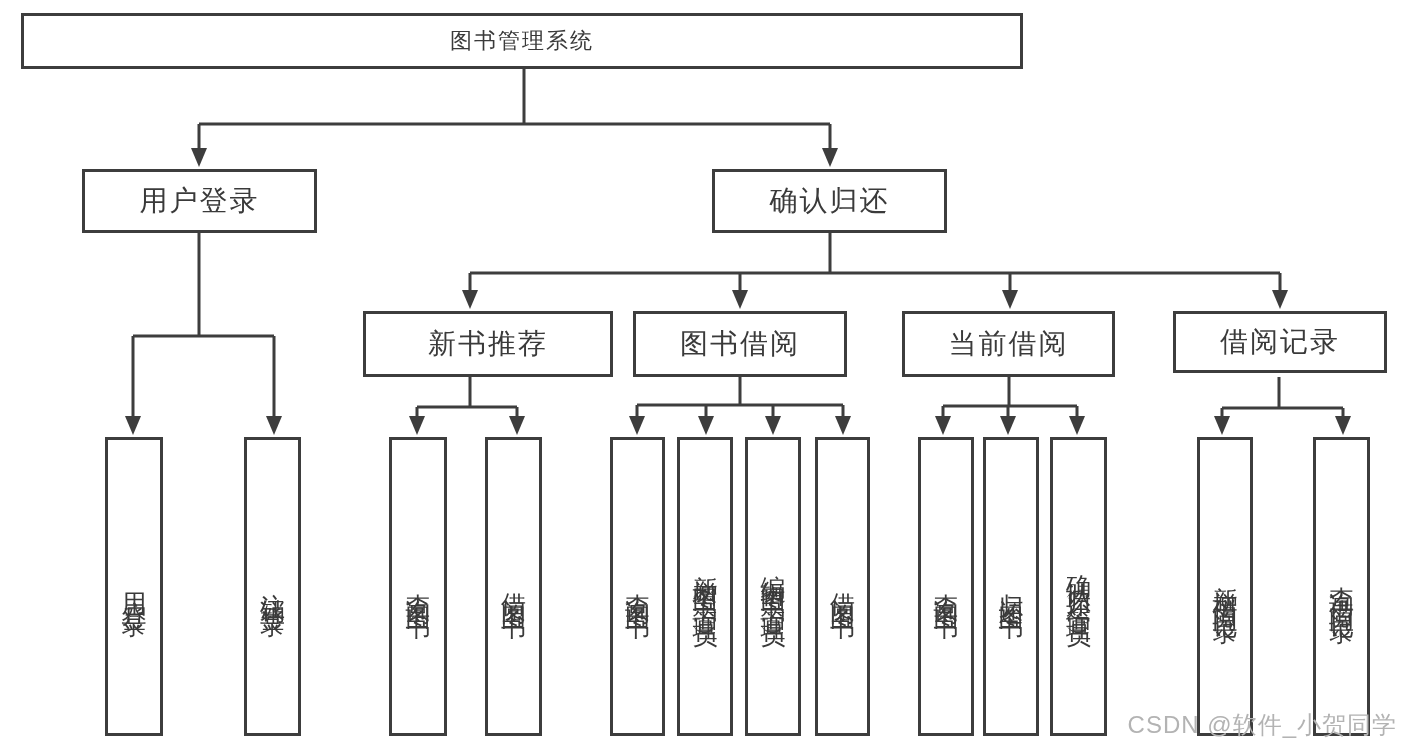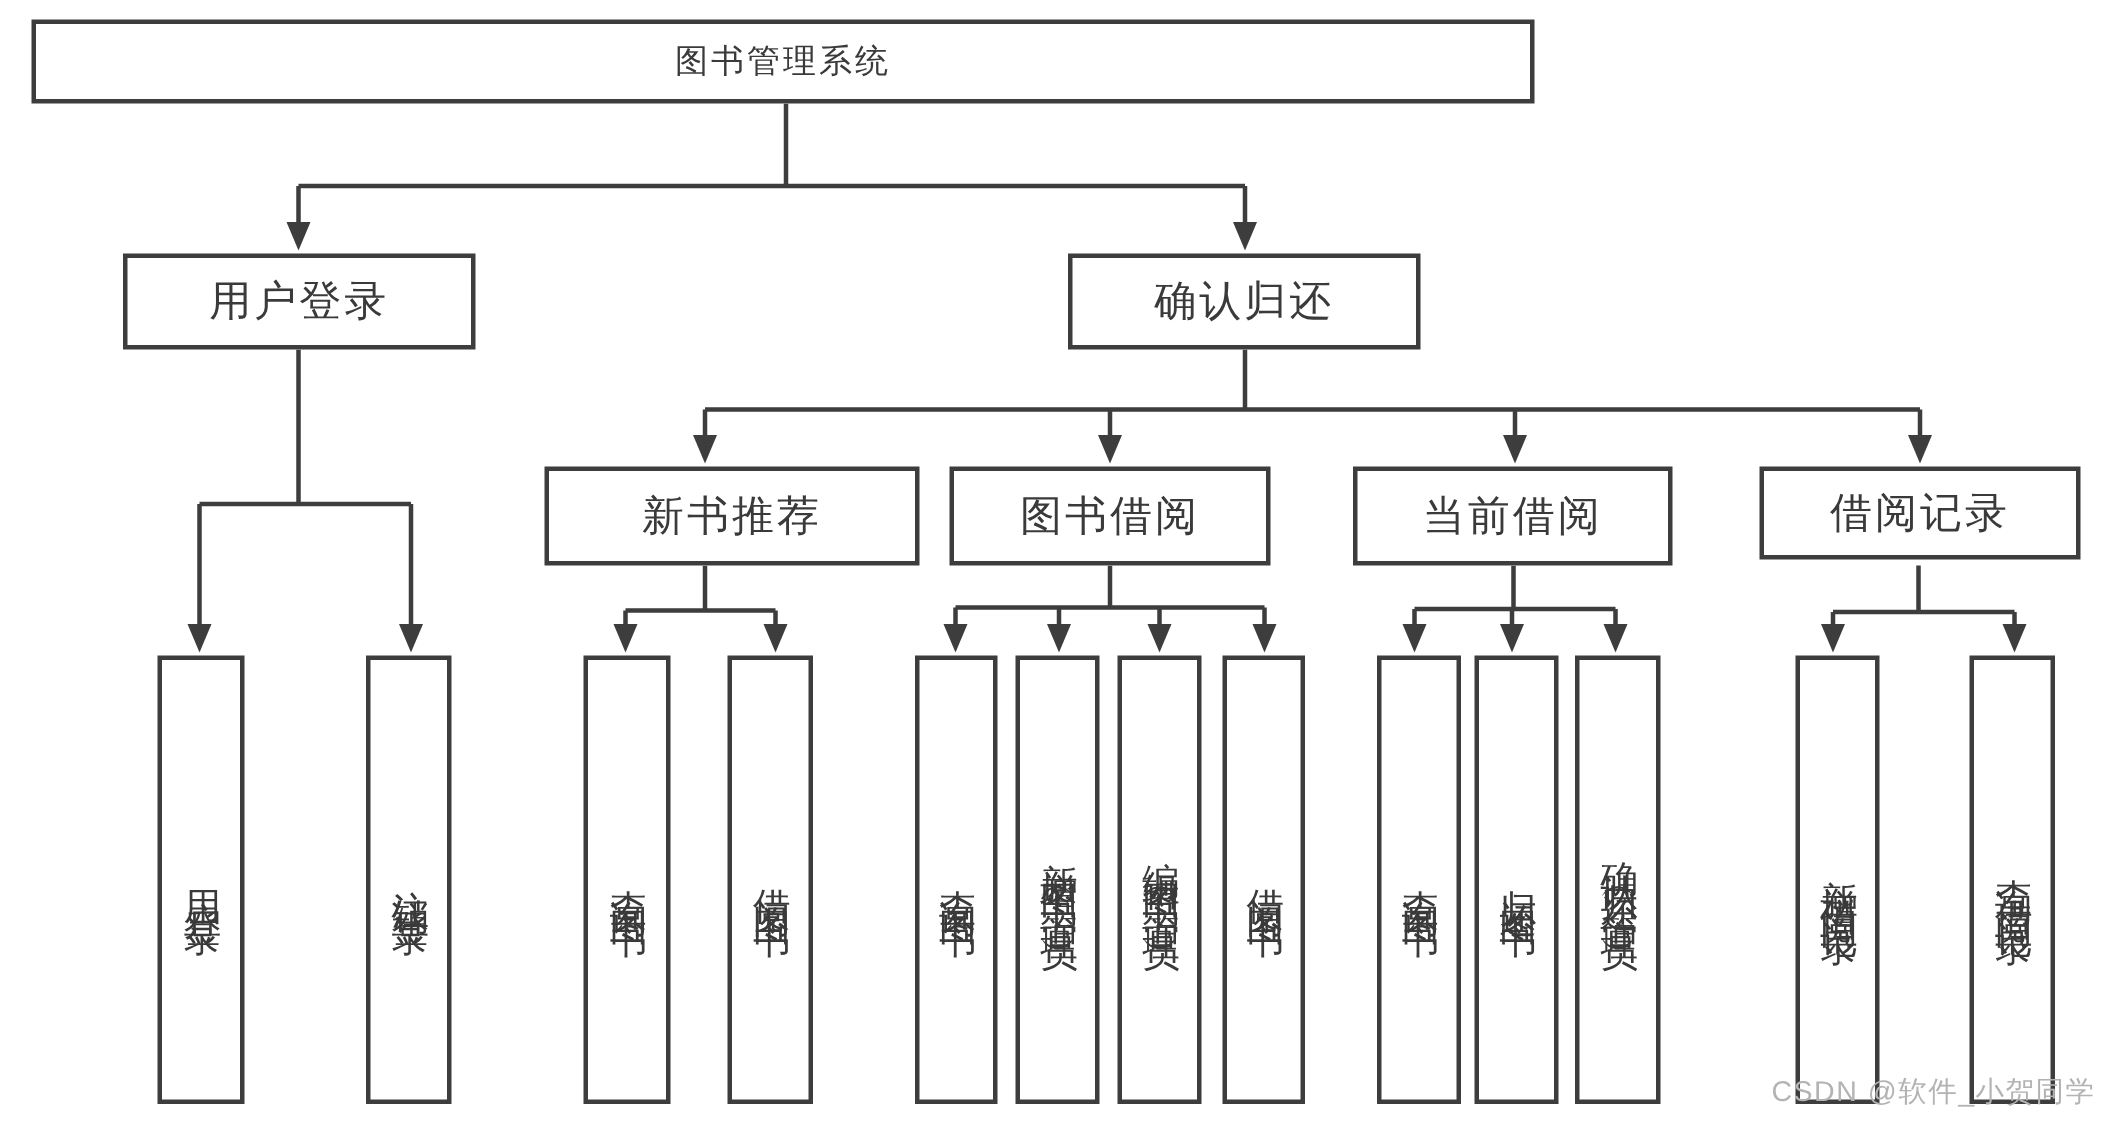--- a/index.html
+++ b/index.html
@@ -38,21 +38,21 @@
     font-size: 25px;
     writing-mode: vertical-rl;
     text-orientation: mixed;
     letter-spacing: 7px;
     line-height: 1;
   }
   .watermark {
     position: absolute;
     right: 8px;
     bottom: 6px;
-    font-size: 19px;
+    font-size: 24px;
     letter-spacing: 1px;
     color: #b3b3b3;
     z-index: 3;
     white-space: nowrap;
   }
   svg .line { stroke: #3d3d3d; stroke-width: 3; fill: none; }
   svg .head { fill: #3d3d3d; stroke: none; }
 </style>
 </head>
 <body>

